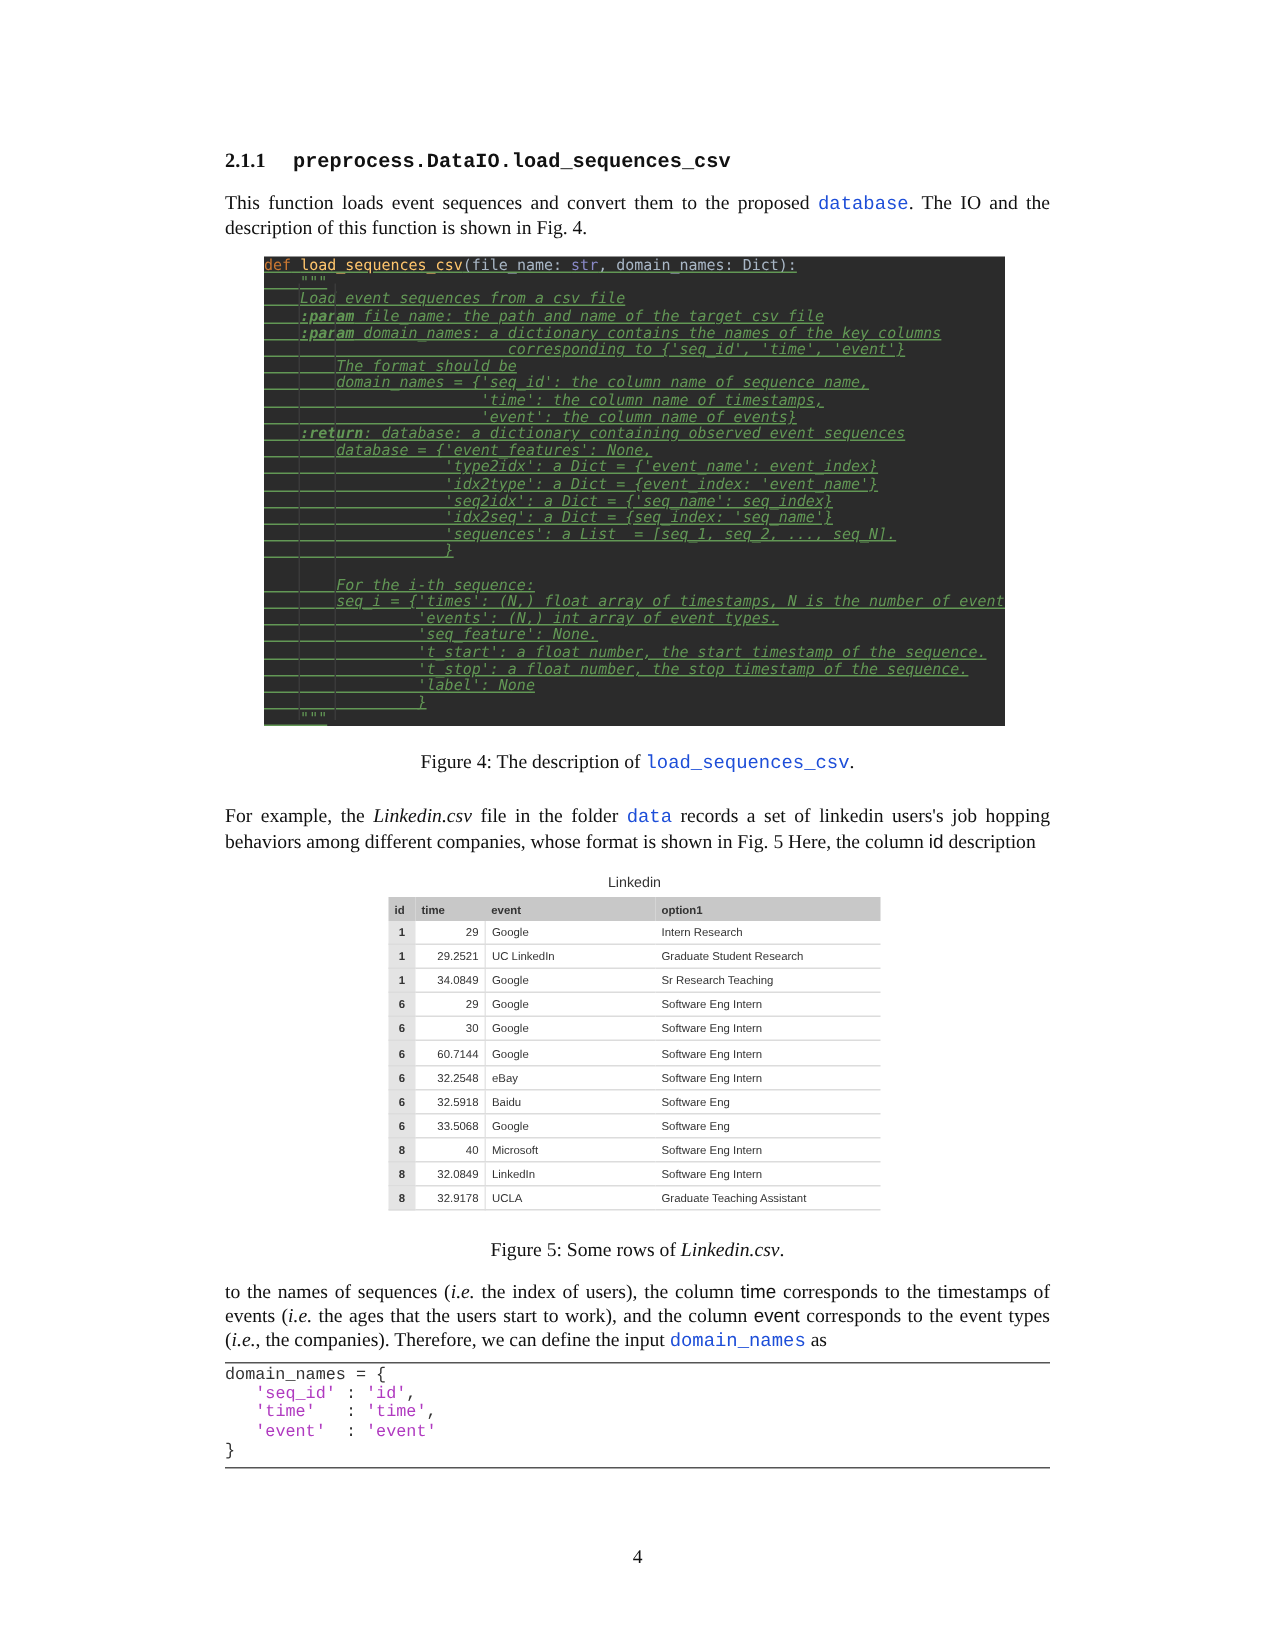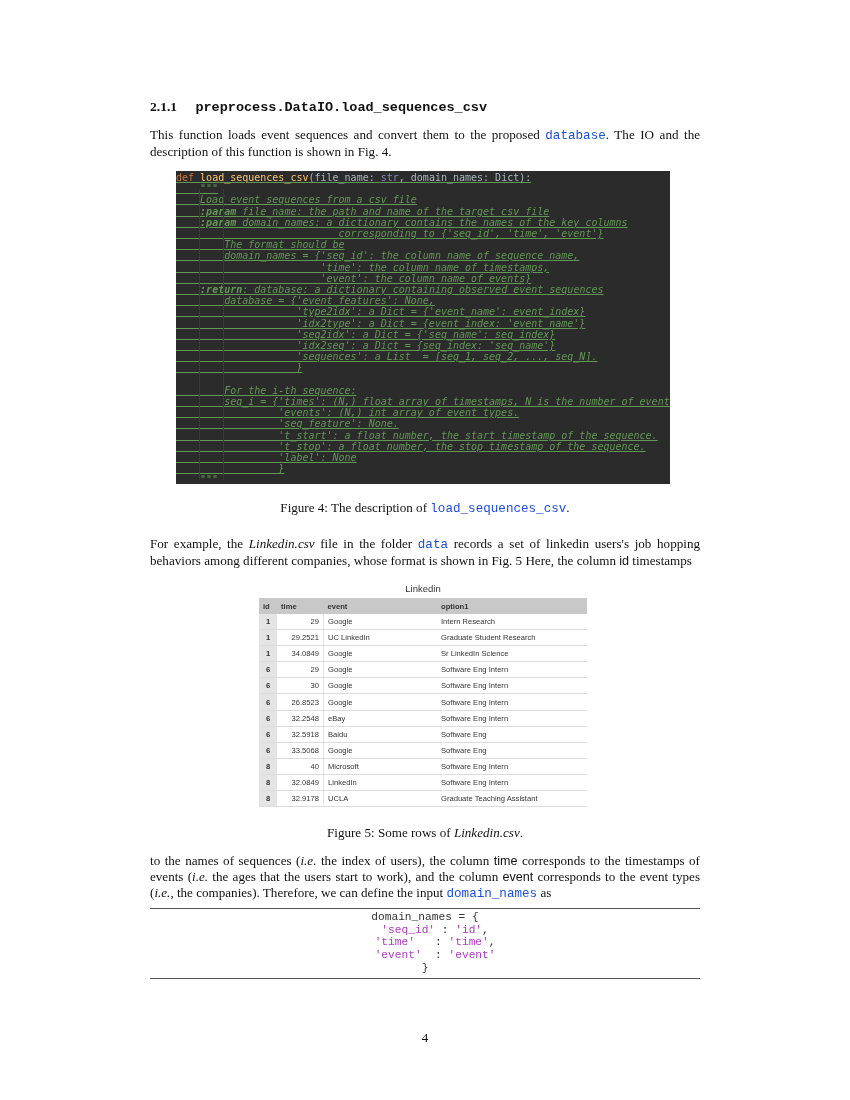--- a/index.html
+++ b/index.html
@@ -32,21 +32,21 @@
               font-family: "Liberation Sans", sans-serif; font-size: 7.6px; color: #333; }
   table.csv th { background: #c8c8c8; text-align: left; font-weight: bold; height: 16px; padding: 0 4px; }
   table.csv td { height: 15.1px; padding: 0 4px; border-bottom: 1px solid #dcdcdc; }
   table.csv td.id { background: #e4e4e4; font-weight: bold; text-align: center; width: 10px; }
   table.csv td.time { text-align: right; width: 38px; border-right: 1px solid #e6e6e6; }
   table.csv td.ev { width: 105px; }
 
   
   .listing { position: absolute; left: 150px; top: 908px; width: 550px; border-top: 1.2px solid #555; border-bottom: 1.2px solid #555;
              padding: 2px 0 3px 0; }
-  .listing pre { margin: 0; font-family: "Liberation Mono", "DejaVu Sans Mono", monospace; font-size: 11.2px; line-height: 12.7px; color: #333; text-align: center; }
+  .listing pre { margin: 0; font-family: "Liberation Mono", "DejaVu Sans Mono", monospace; font-size: 11.2px; line-height: 12.7px; color: #333; }
   .str { color: #b03ac0; }
   .page-number { position: absolute; left: 0; width: 850px; top: 1030px; text-align: center; font-size: 13px; }
 </style>
 </head>
 <body>
 
 <div class="page">
   <div class="section-heading">
     <span class="num">2.1.1</span>
     <span class="code">preprocess.DataIO.load_sequences_csv</span>
@@ -88,21 +88,21 @@
                  'label': None
                  }
     """</span></pre>
 </div>
 
 <div class="caption" style="left:150px; top:500px;">
   <span>Figure 4: The description of </span><span class="mono">load_sequences_csv</span><span>.</span>
 </div>
 
 <div class="para" style="left:150px; top:536px;">
-  <span>For example, the </span><i>Linkedin.csv</i><span> file in the folder </span><span class="mono">data</span><span> records a set of linkedin users's job hopping behaviors among different companies, whose format is shown in Fig. 5 Here, the column </span><span class="sans">id</span><span> timestamps</span>
+  <span>For example, the </span><i>Linkedin.csv</i><span> file in the folder </span><span class="mono">data</span><span> records a set of linkedin users's job hopping behaviors among different companies, whose format is shown in Fig. 5 Here, the column </span><span class="sans">id</span><span> description</span>
 </div>
 
 <div class="tbl-title">Linkedin</div>
 <table class="csv">
   <thead>
     <tr>
       <th>id</th>
       <th>time</th>
       <th>event</th>
       <th>option1</th>
@@ -118,37 +118,37 @@
       <tr>
         <td class="id">1</td>
         <td class="time">29.2521</td>
         <td class="ev">UC LinkedIn</td>
         <td>Graduate Student Research</td>
       </tr>
       <tr>
         <td class="id">1</td>
         <td class="time">34.0849</td>
         <td class="ev">Google</td>
-        <td>Sr LinkedIn Science</td>
+        <td>Sr Research Teaching</td>
       </tr>
       <tr>
         <td class="id">6</td>
         <td class="time">29</td>
         <td class="ev">Google</td>
         <td>Software Eng Intern</td>
       </tr>
       <tr>
         <td class="id">6</td>
         <td class="time">30</td>
         <td class="ev">Google</td>
         <td>Software Eng Intern</td>
       </tr>
       <tr>
         <td class="id">6</td>
-        <td class="time">26.8523</td>
+        <td class="time">60.7144</td>
         <td class="ev">Google</td>
         <td>Software Eng Intern</td>
       </tr>
       <tr>
         <td class="id">6</td>
         <td class="time">32.2548</td>
         <td class="ev">eBay</td>
         <td>Software Eng Intern</td>
       </tr>
       <tr>

